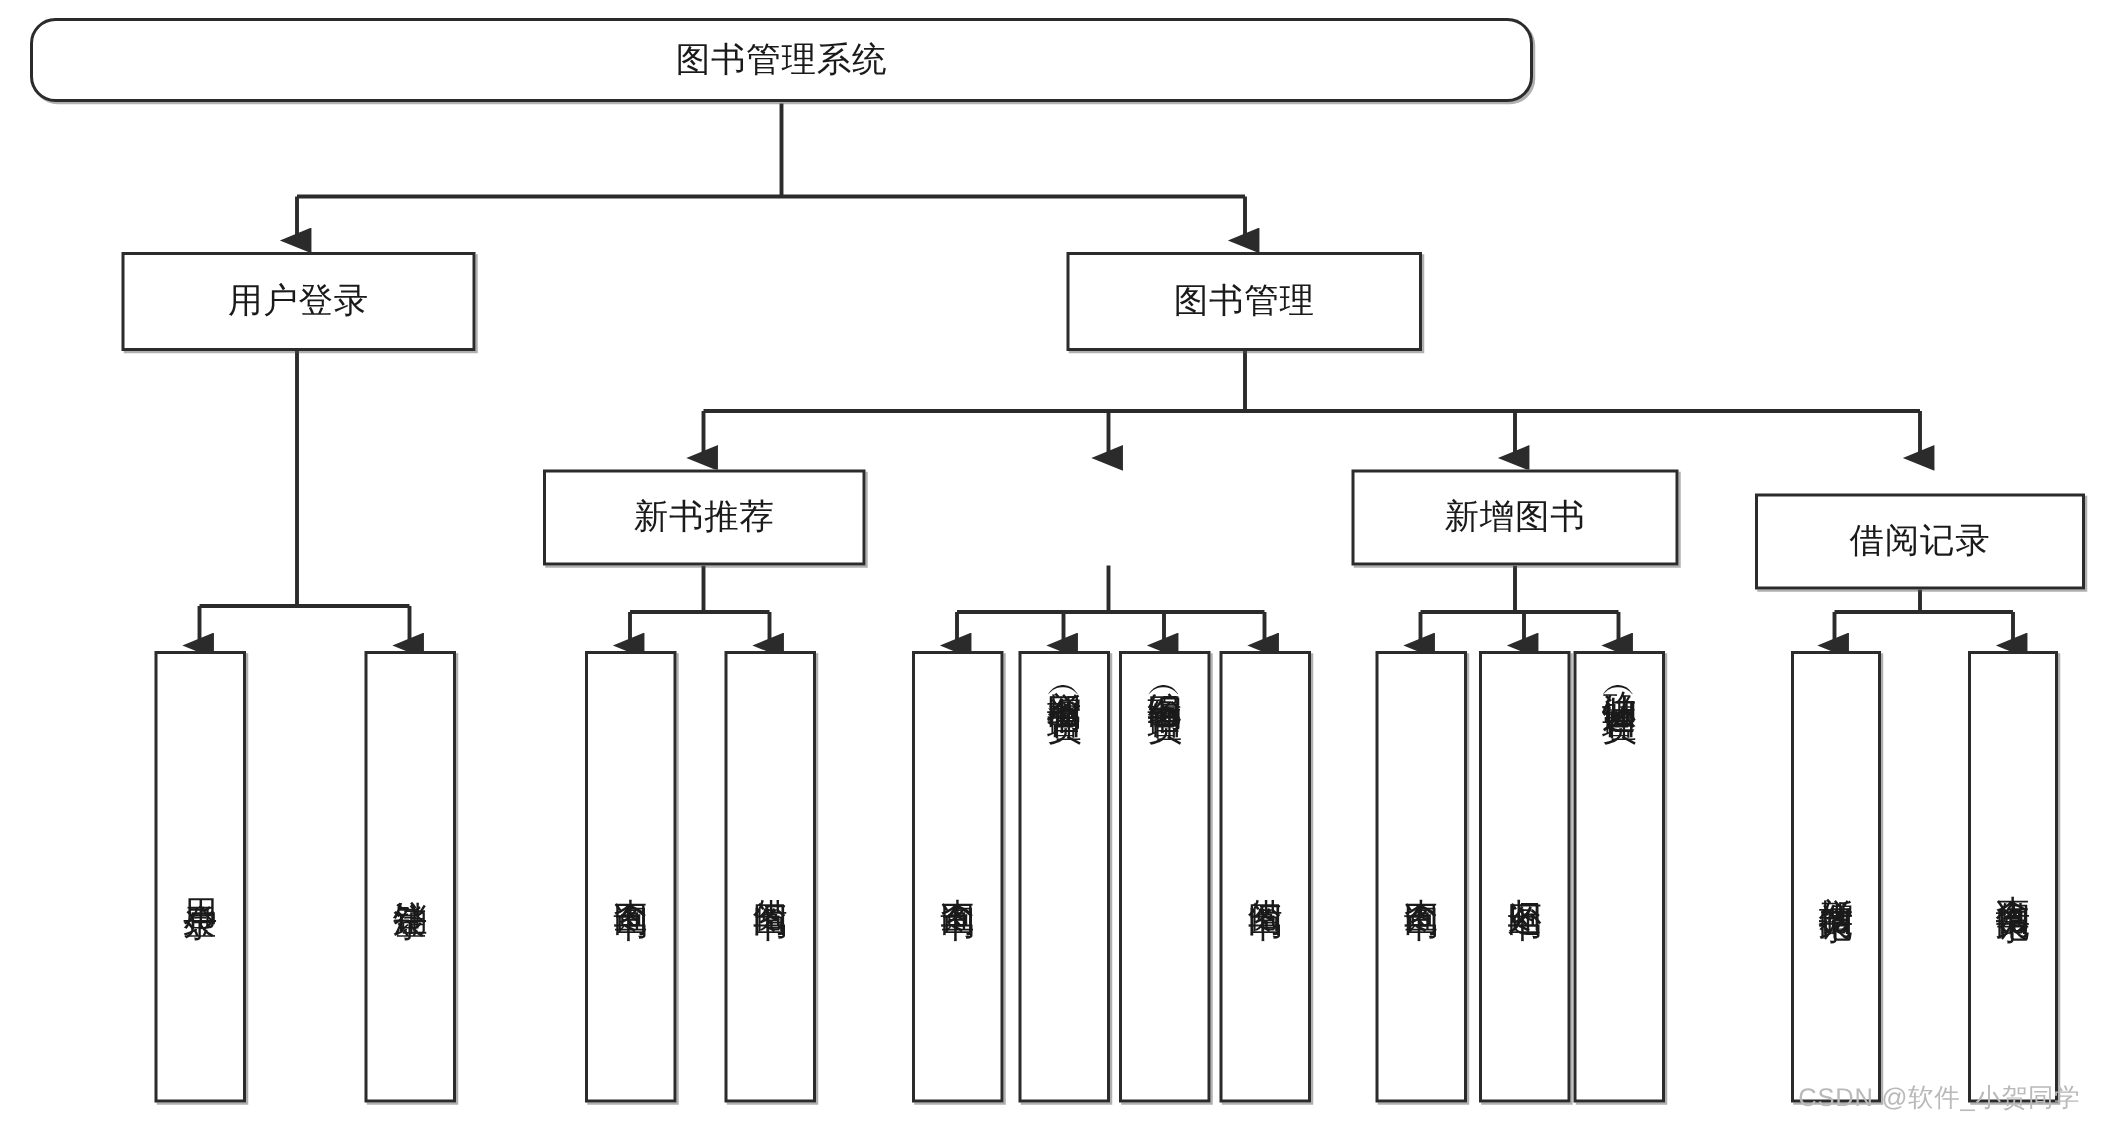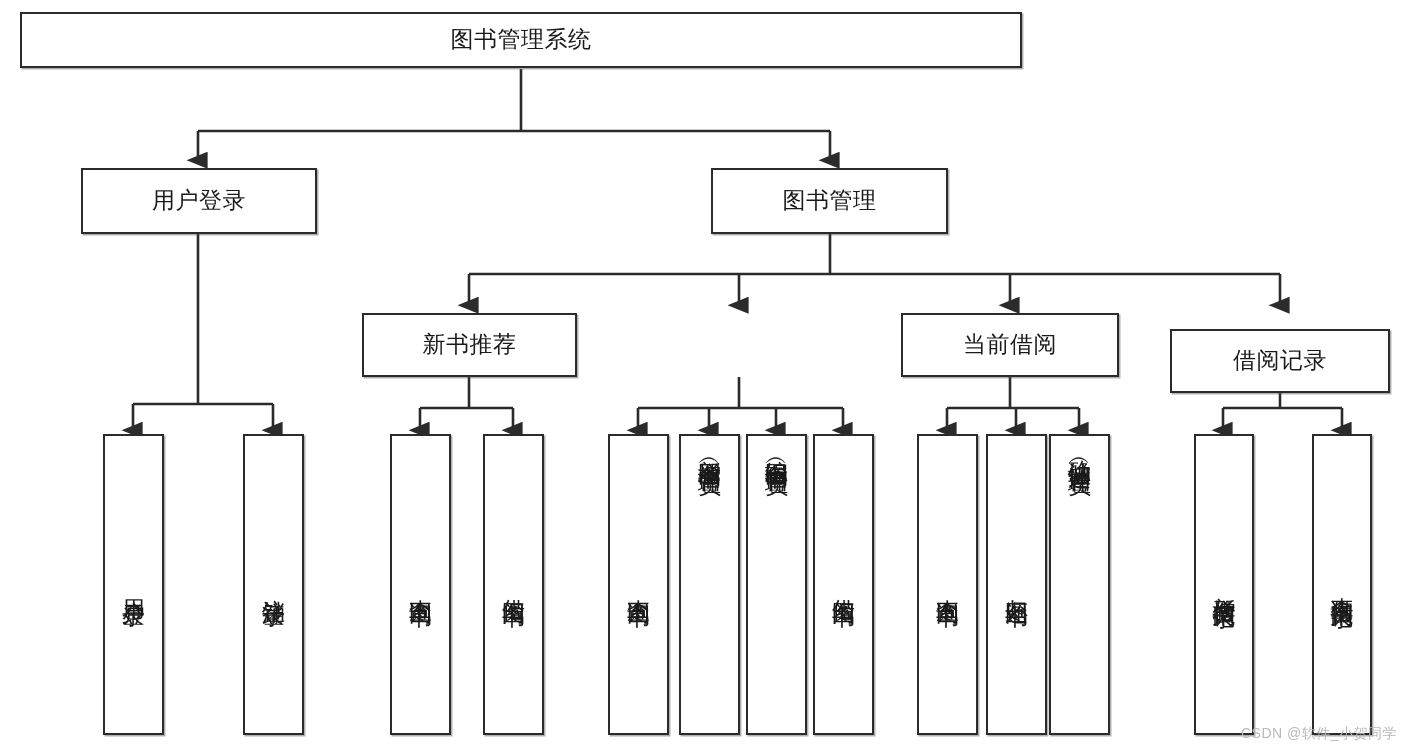--- a/index.html
+++ b/index.html
@@ -56,23 +56,23 @@
     line-height: 1.0;
     letter-spacing: 2px;
     white-space: nowrap;
   }
   .node.vert.centered {
     align-items: center;
     padding-top: 0;
   }
   #watermark {
     position: absolute;
-    right: 8px;
+    right: 18px;
     bottom: 4px;
-    font-size: 14px;
+    font-size: 17px;
     color: #b9b9b9;
     letter-spacing: 0.5px;
     white-space: nowrap;
   }
 </style>
 </head>
 <body>
 
 <div id="canvas">
 
@@ -119,39 +119,39 @@
       <path d="M1016,408 L1016,430" marker-end="url(#arrow)"></path>
       <path d="M1079,408 L1079,430" marker-end="url(#arrow)"></path>
 
       <path d="M1280,377 L1280,408"></path>
       <path d="M1223,408 L1342,408"></path>
       <path d="M1223,408 L1223,430" marker-end="url(#arrow)"></path>
       <path d="M1342,408 L1342,430" marker-end="url(#arrow)"></path>
     </g>
   </svg>
 
-  <div class="node horiz" style="left:20px; top:12px; width:1002px; height:56px;">
+  <div class="node horiz" style="left:20px; top:12px; width:1002px; height:56px;border-radius:17px;">
     <span class="label">图书管理系统</span>
   </div>
 
   <div class="node horiz" style="left:81px; top:168px; width:236px; height:66px;">
     <span class="label">用户登录</span>
   </div>
 
   <div class="node horiz" style="left:711px; top:168px; width:237px; height:66px;">
     <span class="label">图书管理</span>
   </div>
 
   <div class="node horiz" style="left:362px; top:313px; width:215px; height:64px;">
     <span class="label">新书推荐</span>
   </div>
 
 
   <div class="node horiz" style="left:901px; top:313px; width:218px; height:64px;">
-    <span class="label">当前借阅</span>
+    <span class="label">新增图书</span>
   </div>
 
   <div class="node horiz" style="left:1170px; top:329px; width:220px; height:64px;">
     <span class="label">借阅记录</span>
   </div>
 
   <div class="node vert centered" style="left:103px; top:434px; width:61px; height:301px;">
     <span class="label">用户登录</span>
   </div>
 

